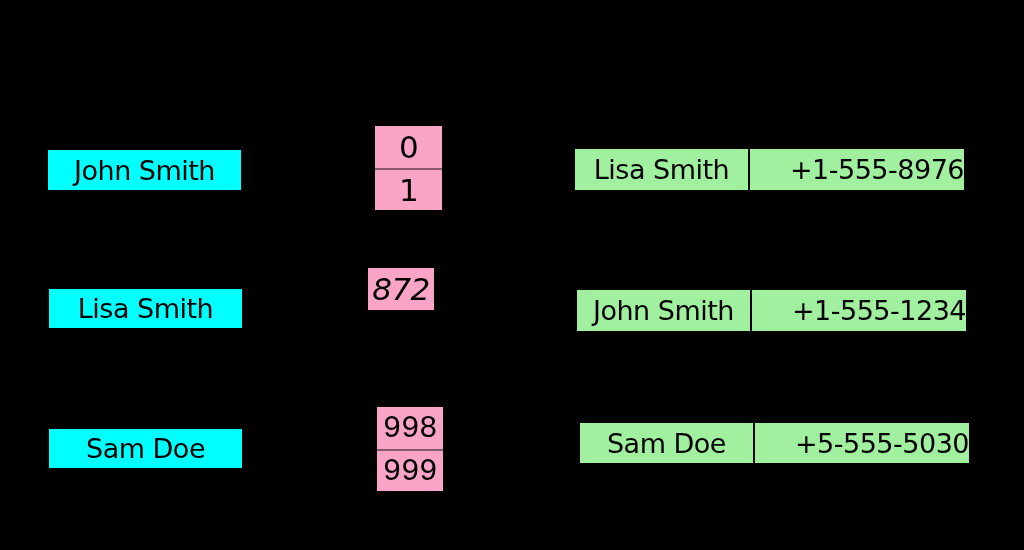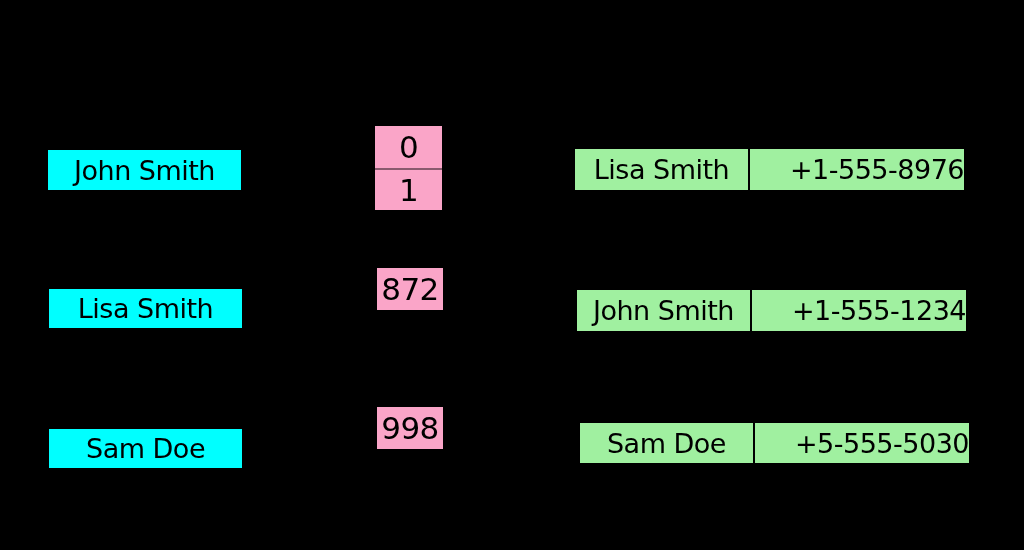--- a/index.html
+++ b/index.html
@@ -34,22 +34,22 @@
   .key2 { left: 48px;  top: 288px; width: 195px; height: 41px; }
   .key3 { left: 48px;  top: 428px; width: 195px; height: 41px; }
 
   
   .bucket {
     position: absolute;
     background: var(--bucket-fill, #faa5c8);
     border: 1px solid #000;
   }
   .bucket1 { left: 374px; top: 125px; width: 69px; }
-  .bucket2 { left: 376px; top: 267px; width: 68px; }
-  .bucket3 { left: 376px; top: 406px; width: 68px; }
+  .bucket2 { left: 367px; top: 267px; width: 68px; font-style: italic; }
+  .bucket3 { left: 376px; top: 406px; width: 68px; font-family: Liberation Mono, monospace; }
   .bcell {
     height: 42px;
     display: flex;
     align-items: center;
     justify-content: center;
     font-size: 31px;
   }
   .bcell + .bcell { border-top: 2px solid rgba(0,0,0,0.45); }
 
   
@@ -90,20 +90,21 @@
 
   <div class="bucket bucket1">
     <div class="bcell">0</div>
     <div class="bcell">1</div>
   </div>
   <div class="bucket bucket2">
     <div class="bcell">872</div>
   </div>
   <div class="bucket bucket3">
     <div class="bcell">998</div>
+    <div class="bcell">999</div>
   </div>
 
   <div class="entry entry1">
     <div class="ecell name">Lisa Smith</div>
     <div class="ecell phone">+1-555-8976</div>
   </div>
   <div class="entry entry2">
     <div class="ecell name">John Smith</div>
     <div class="ecell phone">+1-555-1234</div>
   </div>

